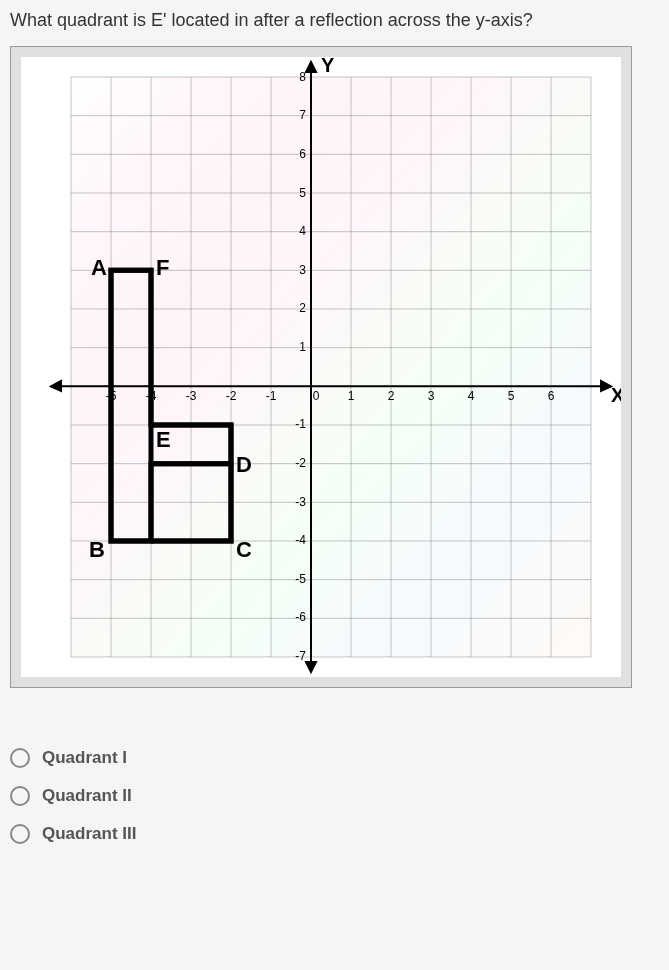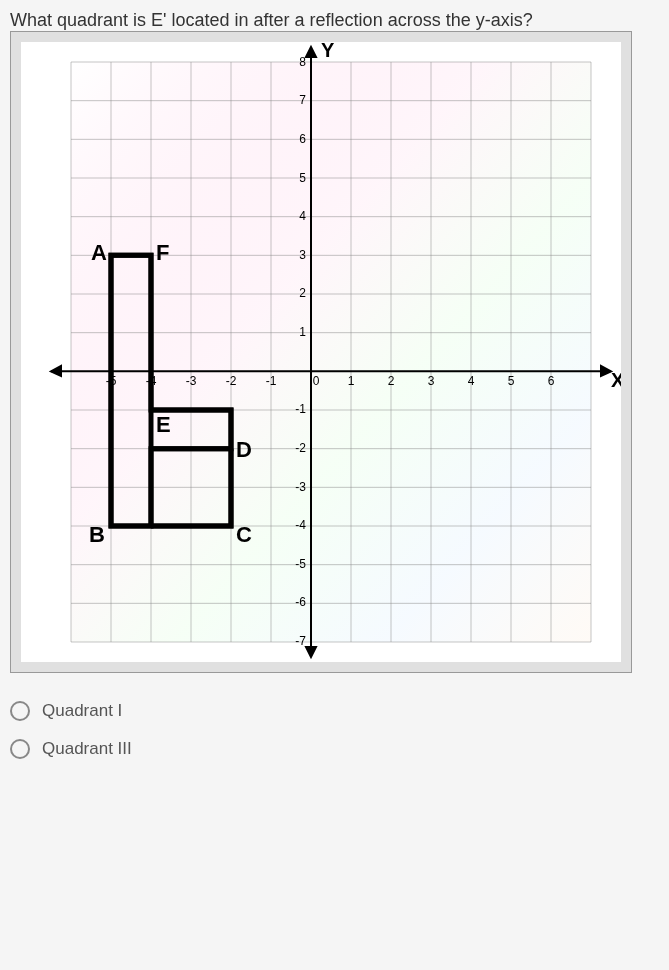--- a/index.html
+++ b/index.html
@@ -5,34 +5,36 @@
     body {
       margin: 0;
       padding: 10px;
       font-family: Arial, sans-serif;
       background: #f5f5f5;
       width: 649px;
     }
     .question {
       font-size: 18px;
       color: #333;
+      margin-bottom: 15px;
     }
     .chart-container {
       background: #e0e0e0;
       border: 1px solid #999;
       padding: 10px;
       display: inline-block;
       margin-bottom: 20px;
     }
     svg {
       display: block;
       background: #fff;
     }
     .options {
-      margin-top: 4px;
+      margin-top: 36px;
+      font-weight: bold;
     }
     .option {
       display: flex;
       align-items: center;
       margin-bottom: 18px;
       font-size: 17px;
       color: #555;
     }
     .radio {
       width: 16px;
@@ -164,18 +166,22 @@
   </svg>
 </div>
 
 <div class="options">
   <div class="option">
     <span class="radio"></span>
     <span>Quadrant I</span>
   </div>
   <div class="option">
     <span class="radio"></span>
+    <span>Quadrant II</span>
+  </div>
+  <div class="option">
+    <span class="radio"></span>
     <span>Quadrant III</span>
   </div>
 </div>
 
 
 
 
 </body></html>

